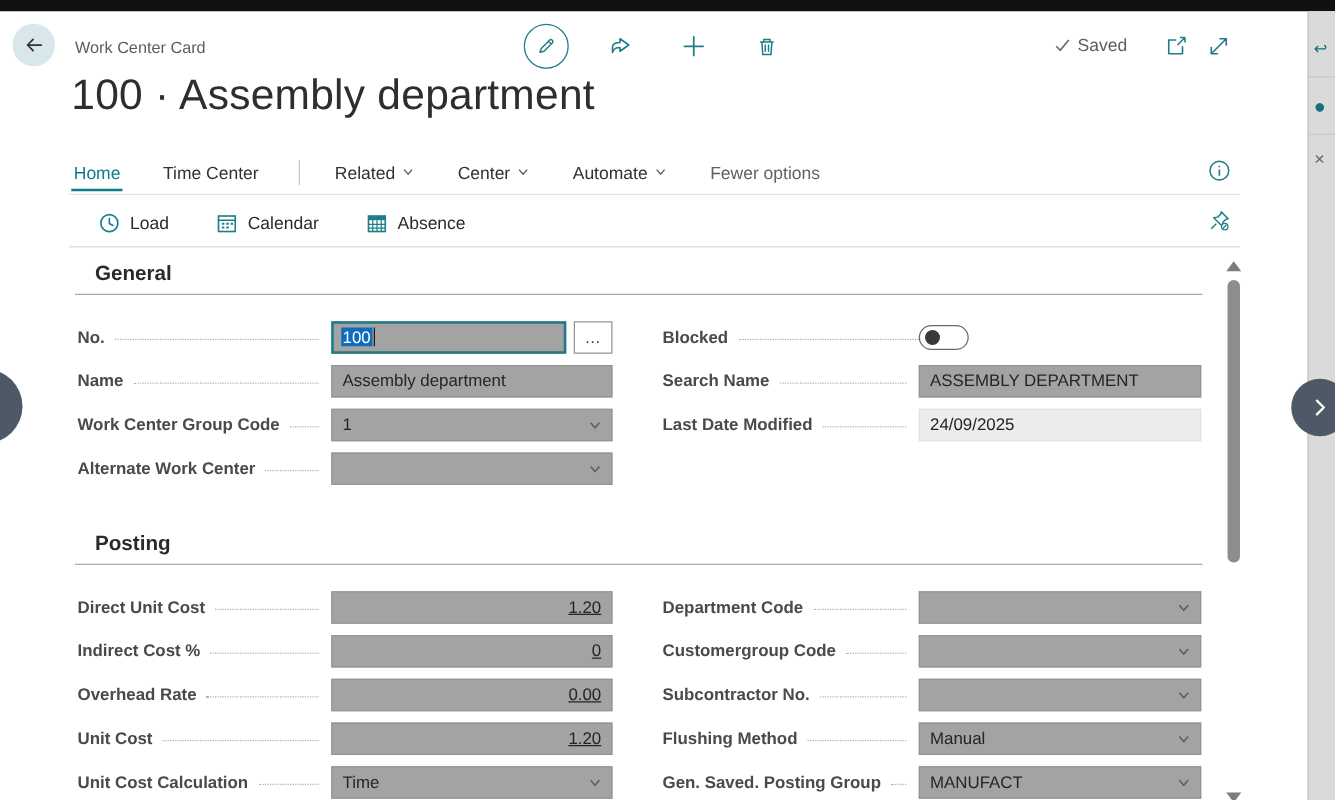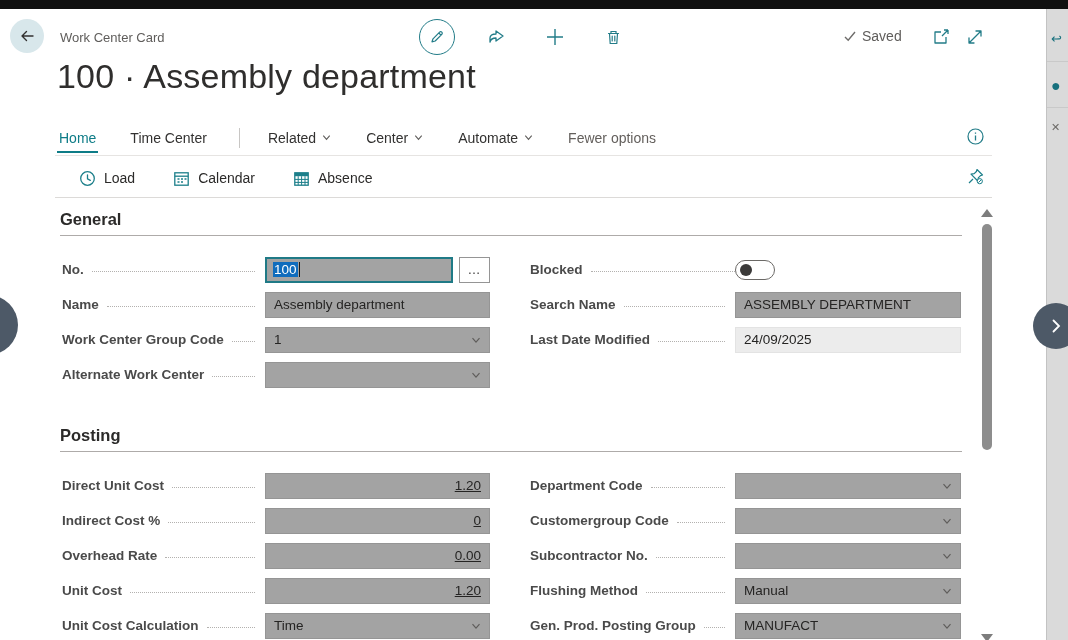--- a/index.html
+++ b/index.html
@@ -38,21 +38,21 @@
   .tab.active { color:#0e7c87; border-bottom:2px solid #0e7c87; padding-bottom:5px; }
   .tab.muted { color:#635f5c; }
   .tab-divider { width:1px; height:20px; background:#c8c6c4; margin:0 26px 6px 0; }
   .sep { position:absolute; left:55px; width:937px; height:1px; background:#e6e4e2; }
 
   
   .actionbar { position:absolute; left:79px; top:165px; height:26px; display:flex; align-items:center; gap:38px; }
   .action { display:flex; align-items:center; gap:8px; font-size:14px; color:#2b2a29; cursor:pointer; }
 
   
-  .section-heading { position:absolute; left:60px; font-size:16.5px; font-weight:700; color:#2b2a29; }
+  .section-heading { position:absolute; left:76px; font-size:16.5px; font-weight:700; color:#2b2a29; }
   .section-rule { position:absolute; left:60px; width:902px; height:1px; background:#aeaba9; }
 
   .fieldcol { position:absolute; }
   .frow { display:flex; align-items:center; height:35px; }
   .flabel { font-size:13.5px; color:#4a4a4a; white-space:nowrap;font-weight:bold; }
   .leader { flex:1; height:0; border-bottom:1px dotted #b3b1af; margin:4px 10px 0 8px; }
   .ctl {
     flex:none; width:225px; height:26px; border:1px solid #959595; background:#a3a3a3;
     display:flex; align-items:center; padding:0 8px; font-size:13.5px; color:#252423; cursor:text;
   }
@@ -370,21 +370,21 @@
     <span class="flabel">Flushing Method</span>
     <span class="leader"></span>
     <div class="ctl select">
       <span class="sel-text">Manual</span>
       <svg width="12" height="12" viewBox="0 0 12 12">
           <path d="M2.5 4.2 l3.5 4 l3.5 -4" stroke="#5f5d5b" stroke-width="1.2" fill="none"></path>
         </svg>
     </div>
   </div>
   <div class="frow">
-    <span class="flabel">Gen. Prod. Posting Group</span>
+    <span class="flabel">Gen. Saved. Posting Group</span>
     <span class="leader"></span>
     <div class="ctl select">
       <span class="sel-text">MANUFACT</span>
       <svg width="12" height="12" viewBox="0 0 12 12">
           <path d="M2.5 4.2 l3.5 4 l3.5 -4" stroke="#5f5d5b" stroke-width="1.2" fill="none"></path>
         </svg>
     </div>
   </div>
 </div>
 

